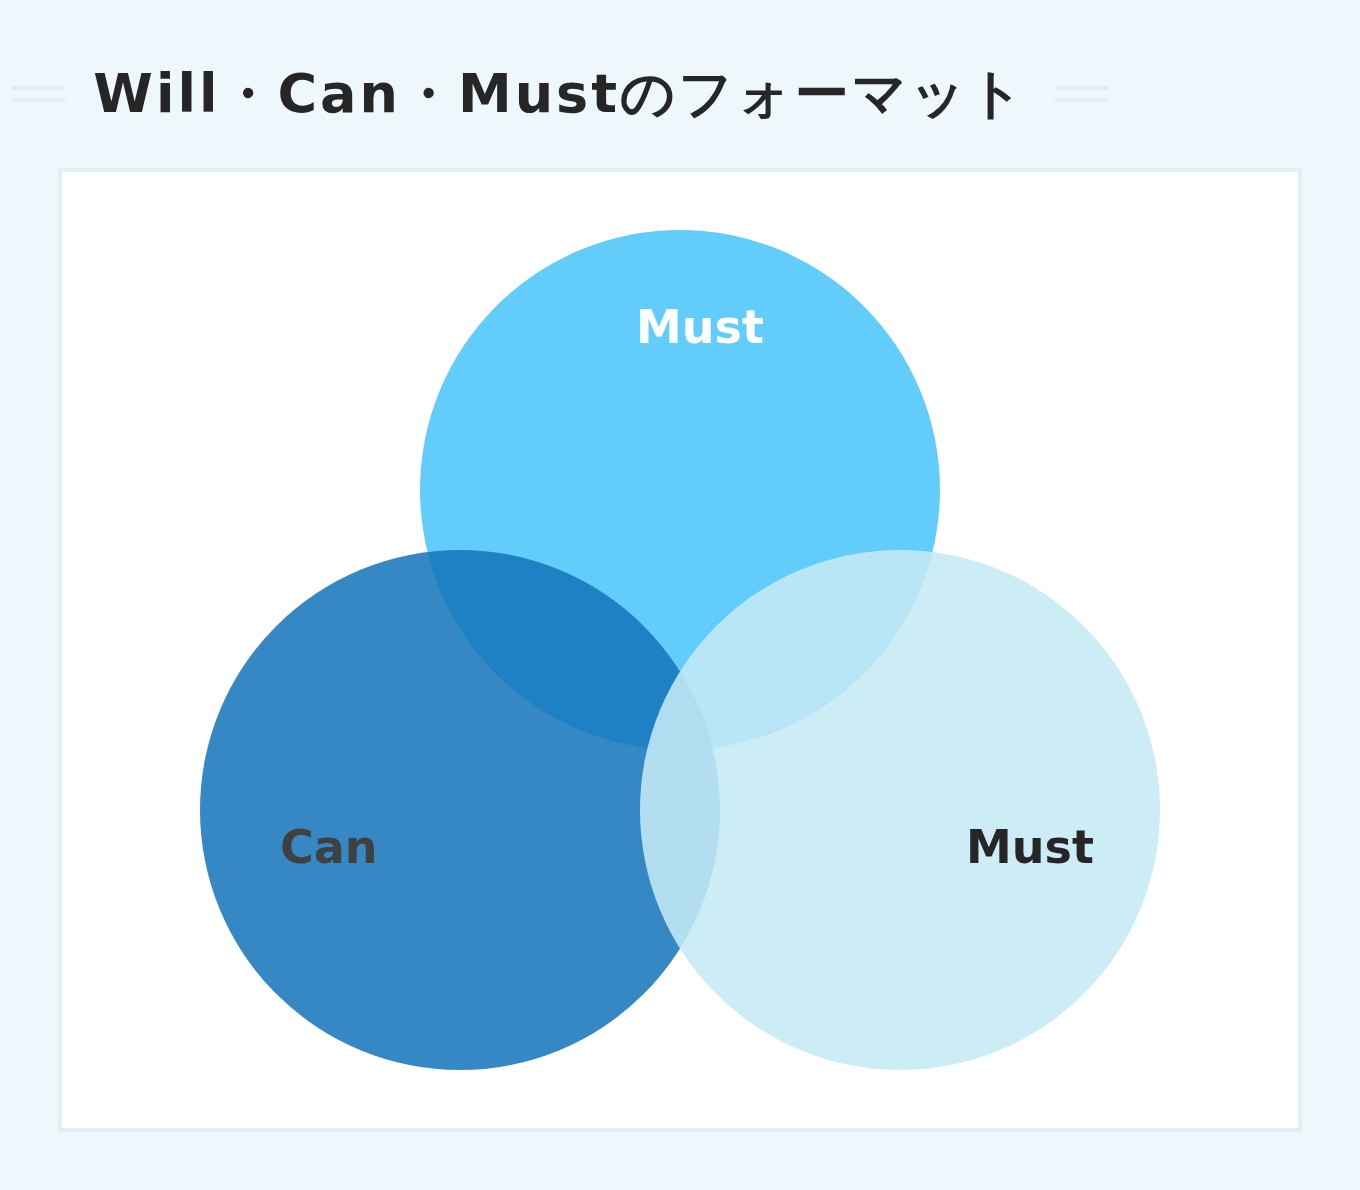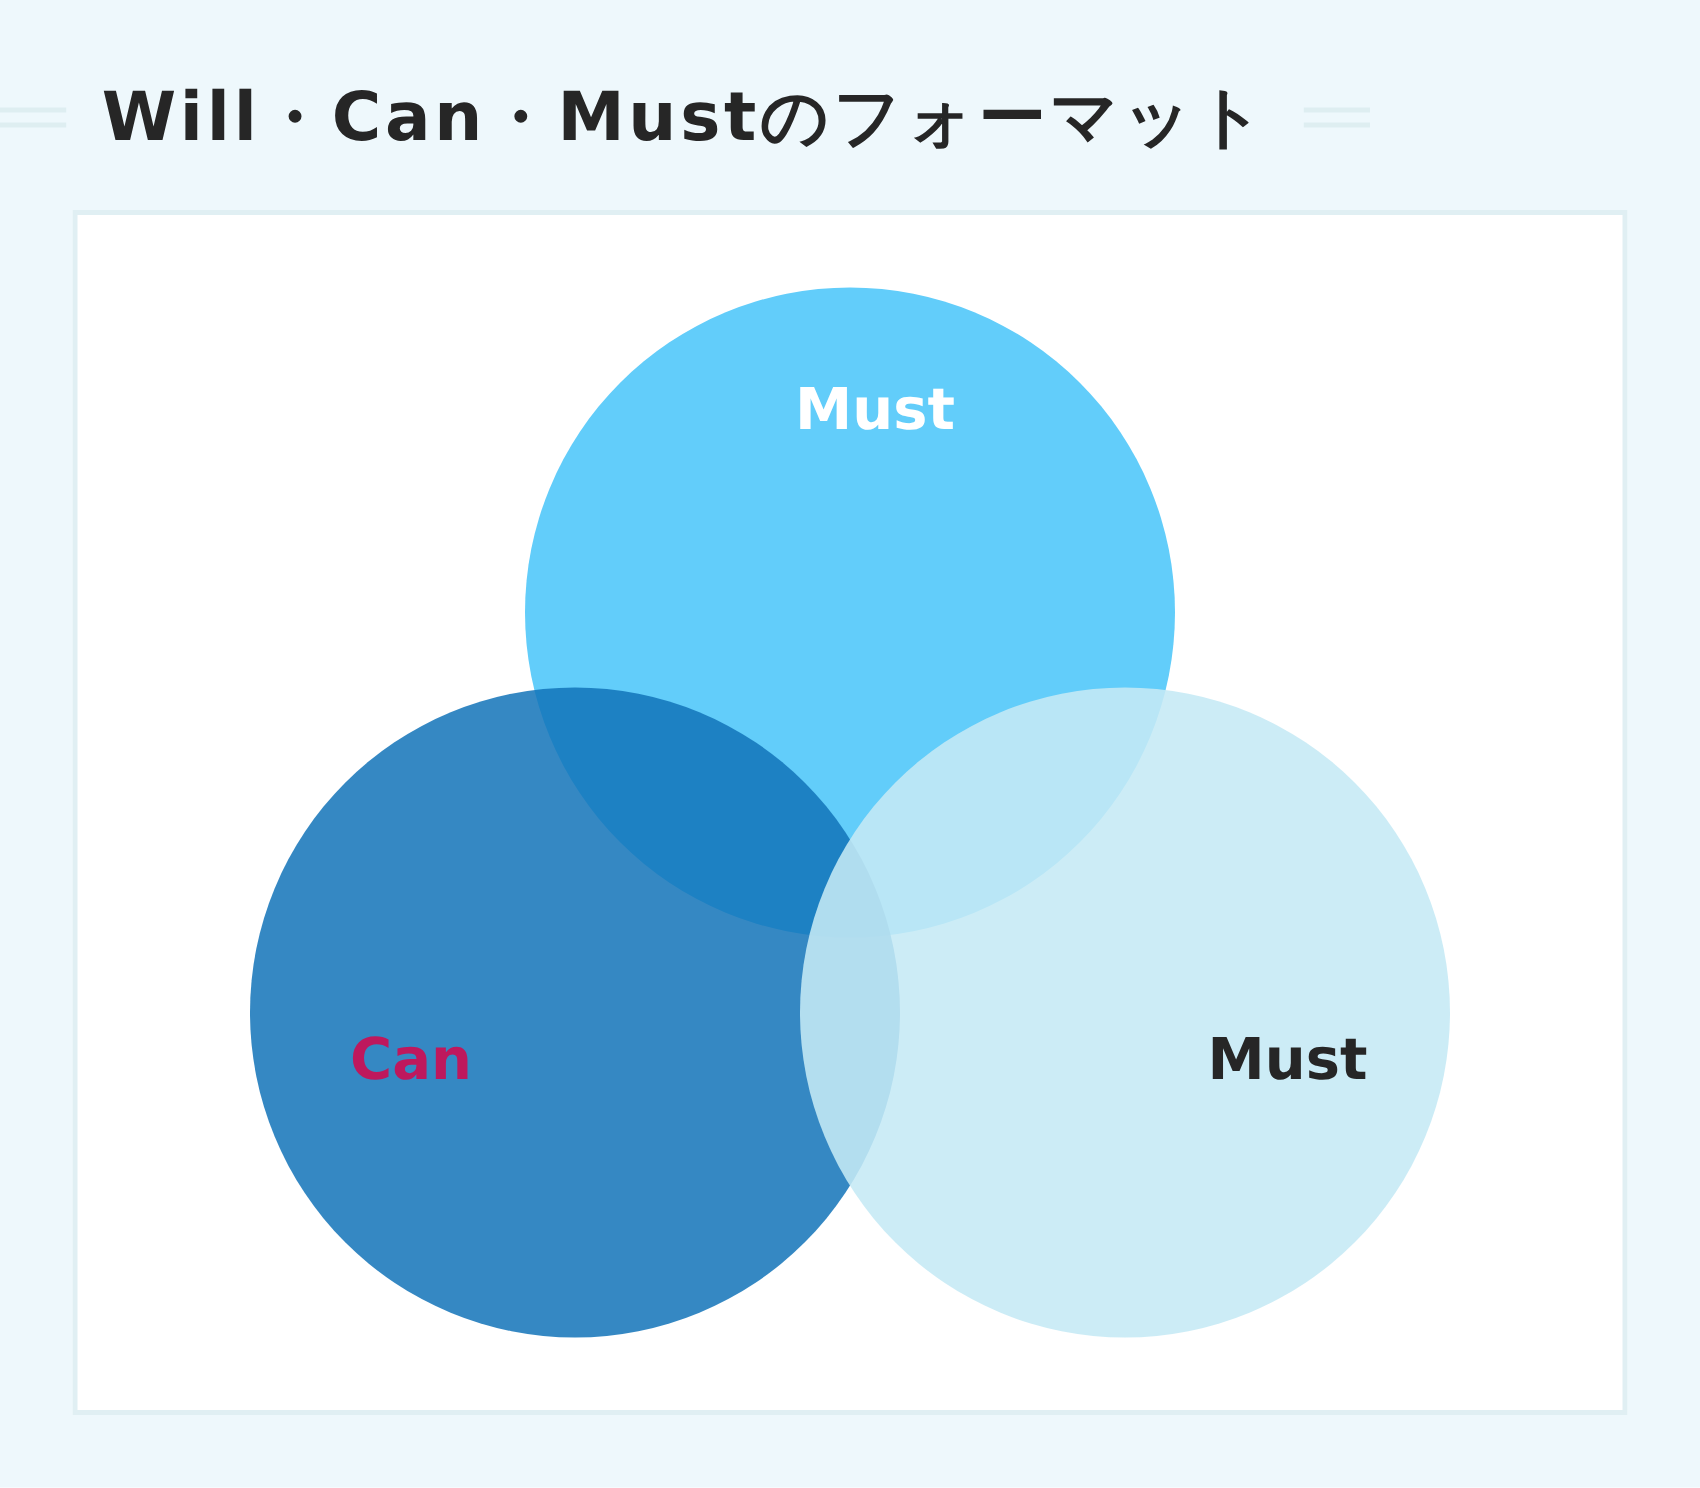--- a/index.html
+++ b/index.html
@@ -5,21 +5,21 @@
   html, body { margin: 0; padding: 0; }
   body {
     width: 1360px; height: 1190px;
     background: #EEF8FC;
     position: relative;
     overflow: hidden;
     font-family: "DejaVu Sans", "Liberation Sans", sans-serif;
   }
   .title-wrap {
     position: absolute; left: 0; top: 52px; width: 1096px; height: 84px;
-    display: flex; align-items: center; justify-content: space-between;
+    display: flex; align-items: center; justify-content: space-between; padding-left: 12px;
   }
   .title {
     font-size: 54px; font-weight: bold; color: #262626;
     letter-spacing: 3px; white-space: nowrap;
     margin: 0 28px;
   }
   .deco {
     width: 108px; height: 16px; position: relative;
   }
   .deco::before, .deco::after {
@@ -36,21 +36,21 @@
   .circle {
     position: absolute; width: 520px; height: 520px; border-radius: 50%;
   }
   .c-will { left: 420px; top: 230px; background: #62CDFA; }
   .c-can  { left: 200px; top: 550px; background: rgba(18,115,185,0.85); }
   .c-must { left: 640px; top: 550px; background: rgba(197,233,245,0.88); }
   .label {
     position: absolute; font-weight: bold; font-size: 46px; white-space: nowrap;
   }
   .l-will { left: 636px; top: 300px; color: #FFFFFF; }
-  .l-can  { left: 280px; top: 820px; color: #be185d; }
+  .l-can  { left: 280px; top: 820px; color: #404040; }
   .l-must { left: 966px; top: 820px; color: #262626; text-align: center; }
 </style>
 </head>
 <body>
 
 <div class="title-wrap">
   <span class="deco"></span>
   <h1 class="title">Will・Can・Mustのフォーマット</h1>
   <span class="deco"></span>
 </div>

